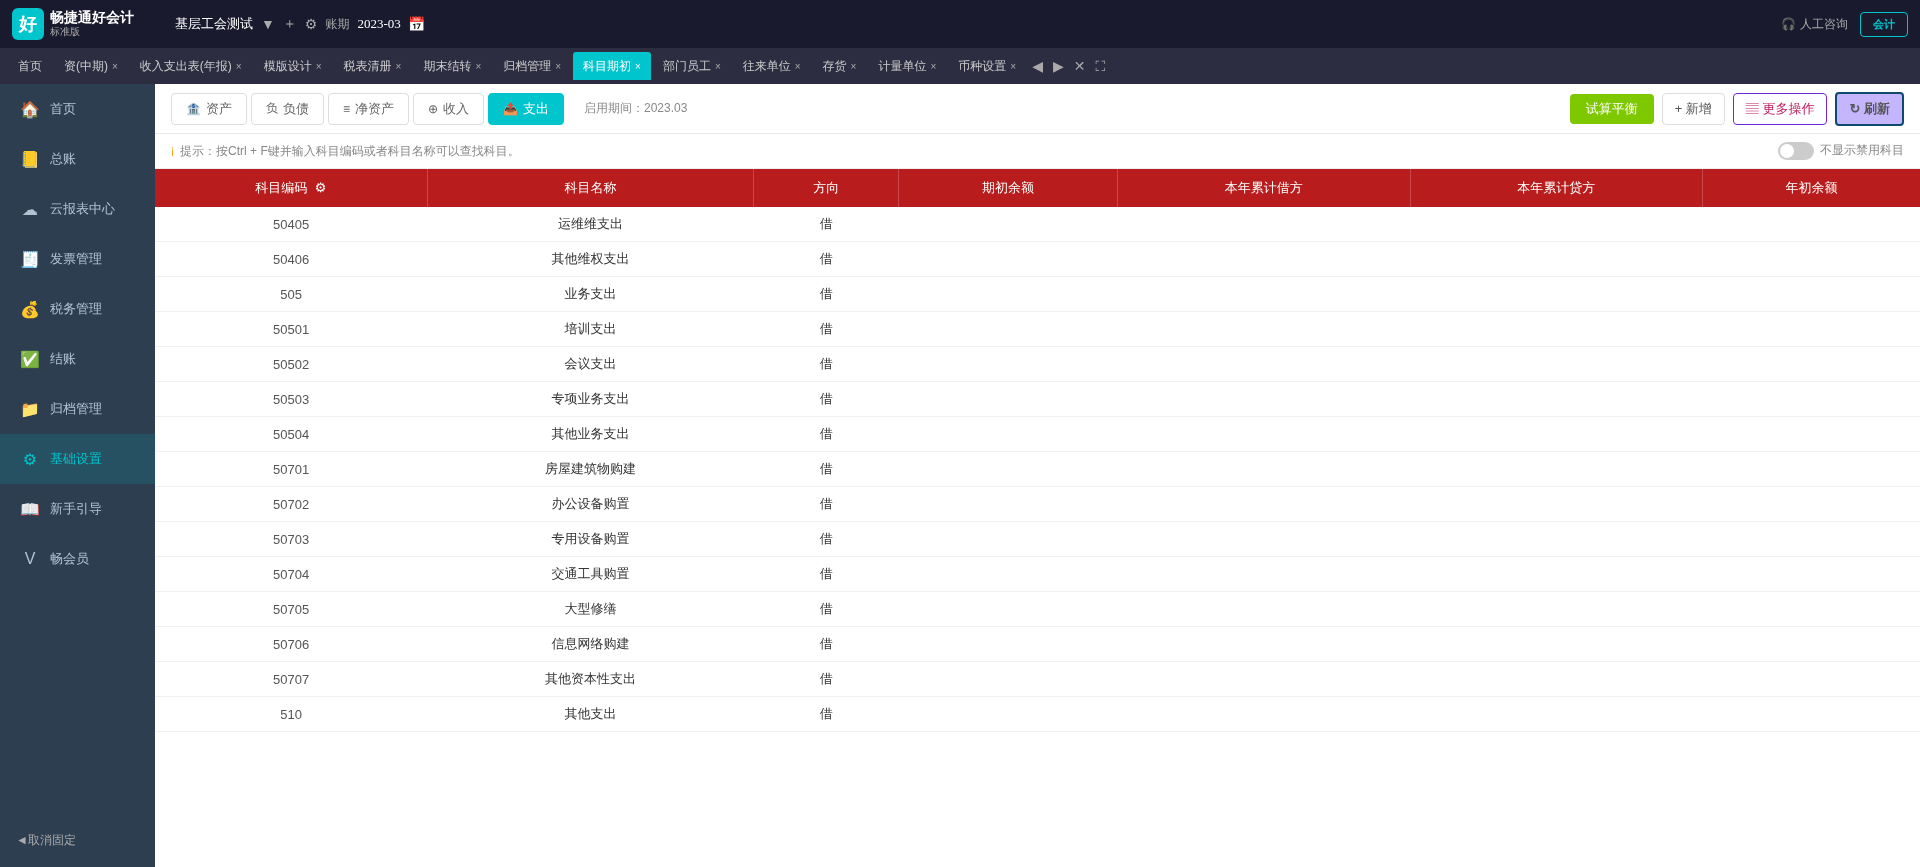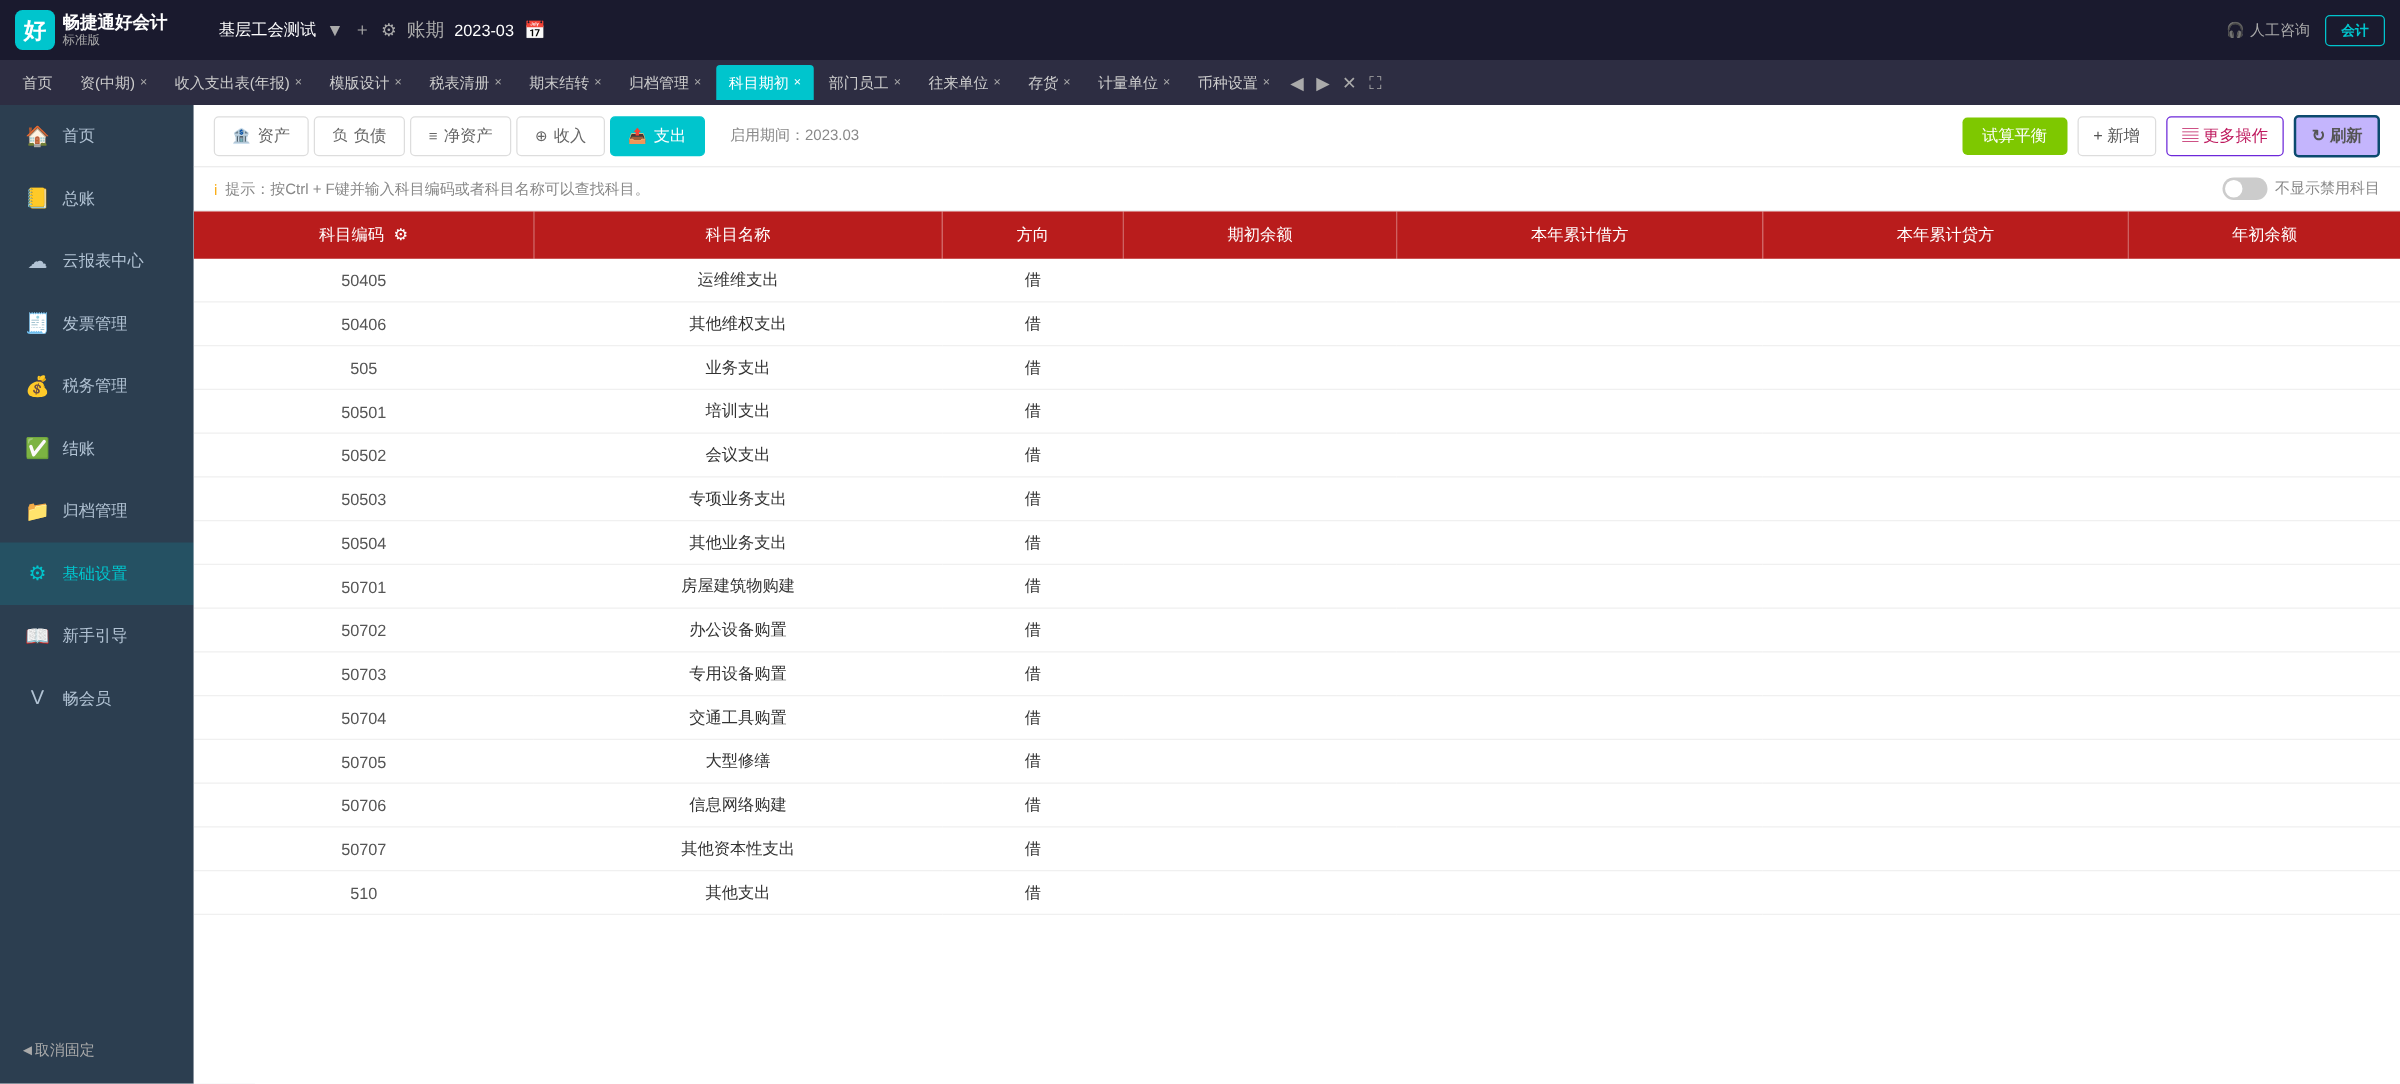--- a/index.html
+++ b/index.html
@@ -27,22 +27,22 @@
     .logo-sub { color: #aaa; font-size: 10px; }
     .top-bar-center {
       display: flex; align-items: center; gap: 8px; flex: 1;
     }
     .company-name {
       color: white; font-size: 13px; cursor: pointer;
     }
     .top-bar-icon {
       color: #aaa; cursor: pointer; font-size: 14px;
     }
-    .period-label { color: #aaa; font-size: 15px; }
-    .period-value { color: white; font-size: 13px; }
+    .period-label { color: #aaa; font-size: 12px; }
+    .period-value { color: white; font-size: 13px; font-family: Liberation Serif, serif; }
     .top-bar-right {
       display: flex; align-items: center; gap: 12px;
     }
     .consult-btn {
       color: #aaa; font-size: 12px; cursor: pointer; display: flex; align-items: center; gap: 4px;
     }
     .account-btn {
       border: 1px solid #00c5cd; color: #00c5cd; padding: 4px 12px; border-radius: 4px;
       font-size: 11px; cursor: pointer; background: transparent; font-weight: bold;
     }

